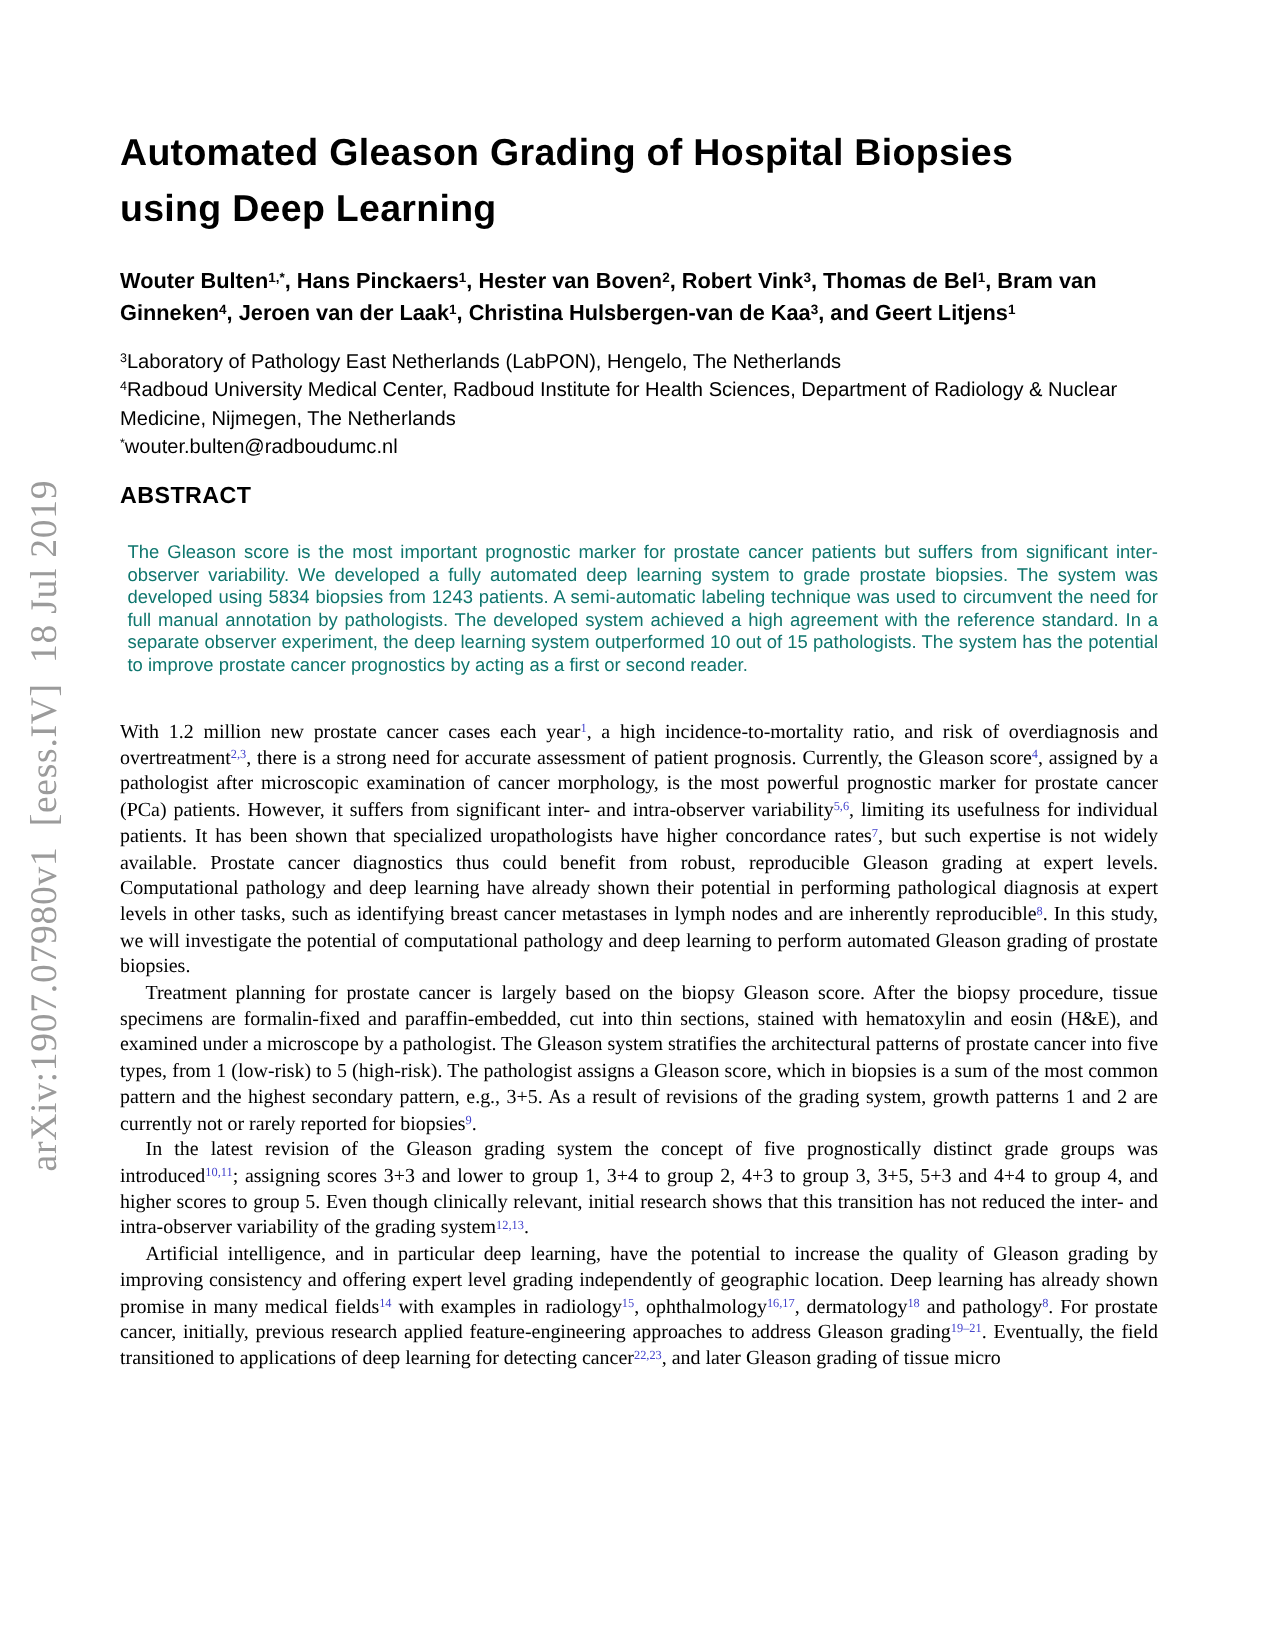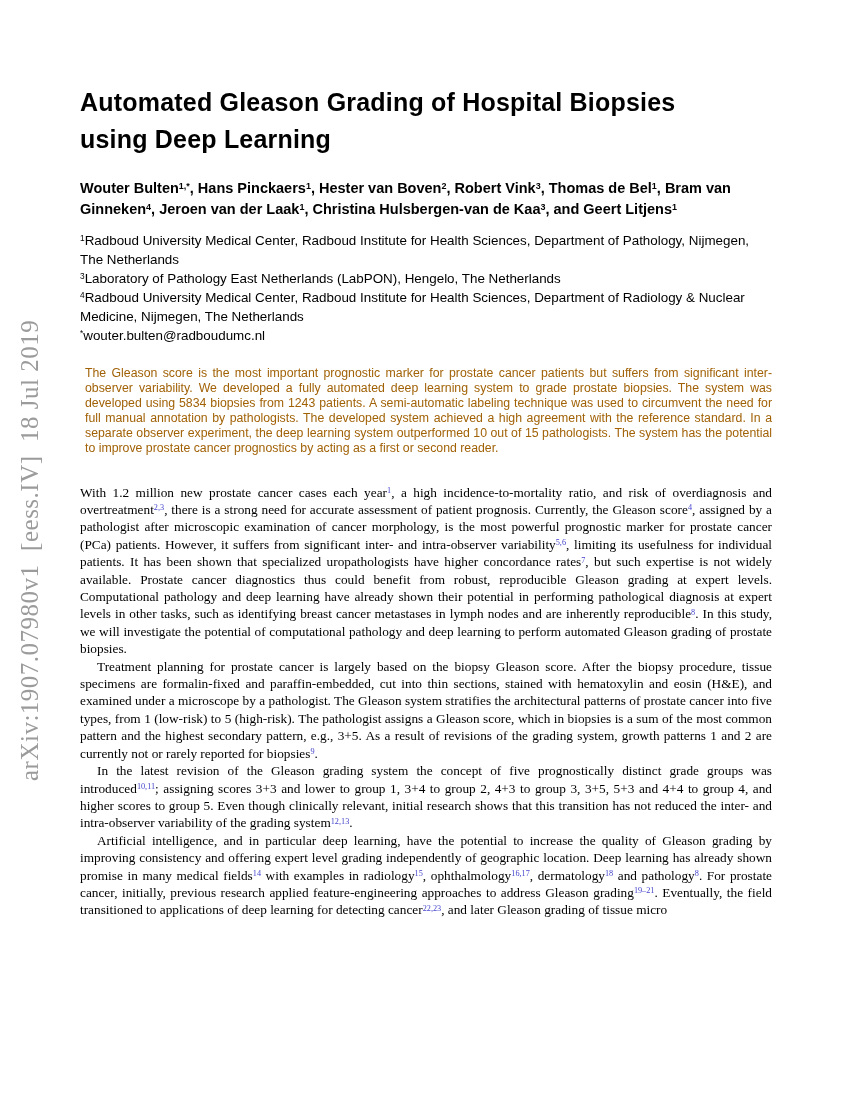--- a/index.html
+++ b/index.html
@@ -63,21 +63,21 @@
     font-size: 15.5px;
     font-weight: bold;
     letter-spacing: 0.3px;
   }
   .abstract-body {
     margin-top: 21px;
     padding-left: 5px;
     font-size: 12.3px;
     line-height: 15px;
     text-align: justify;
-    color: #a16207;
+    color: #0f766e;
   }
   .intro-heading {
     margin-top: 26px;
     font-size: 17.5px;
     font-weight: bold;
   }
   .body-par {
     font-family: "Liberation Serif", serif;
     font-size: 13.3px;
     line-height: 17.4px;
@@ -99,26 +99,26 @@
 
   <div class="arxiv-stamp">arXiv:1907.07980v1  [eess.IV]  18 Jul 2019</div>
 
   <div class="content">
 
     <h1 class="title"><span>Automated Gleason Grading of Hospital Biopsies</span><br><span>using Deep Learning</span></h1>
 
     <p class="authors">Wouter Bulten<sup>1,*</sup>, Hans Pinckaers<sup>1</sup>, Hester van Boven<sup>2</sup>, Robert Vink<sup>3</sup>, Thomas de Bel<sup>1</sup>, Bram van Ginneken<sup>4</sup>, Jeroen van der Laak<sup>1</sup>, Christina Hulsbergen-van de Kaa<sup>3</sup>, and Geert Litjens<sup>1</sup></p>
 
     <div class="affiliations">
-      <p class="affiliation"><sup>1</sup>Radboud University Medical Center, Radboud Institute for Health Sciences, Department of Pathology, Nijmegen, The Netherlands</p>
       <p class="affiliation"><sup>3</sup>Laboratory of Pathology East Netherlands (LabPON), Hengelo, The Netherlands</p>
       <p class="affiliation"><sup>4</sup>Radboud University Medical Center, Radboud Institute for Health Sciences, Department of Radiology &amp; Nuclear Medicine, Nijmegen, The Netherlands</p>
       <p class="affiliation"><sup>*</sup>wouter.bulten@radboudumc.nl</p>
     </div>
 
+    <h2 class="abstract-heading">ABSTRACT</h2>
 
     <p class="abstract-body">The Gleason score is the most important prognostic marker for prostate cancer patients but suffers from significant inter-observer variability. We developed a fully automated deep learning system to grade prostate biopsies. The system was developed using 5834 biopsies from 1243 patients. A semi-automatic labeling technique was used to circumvent the need for full manual annotation by pathologists. The developed system achieved a high agreement with the reference standard. In a separate observer experiment, the deep learning system outperformed 10 out of 15 pathologists. The system has the potential to improve prostate cancer prognostics by acting as a first or second reader.</p>
 
 
     <p class="body-par first">With 1.2 million new prostate cancer cases each year<sup class="cite">1</sup>, a high incidence-to-mortality ratio, and risk of overdiagnosis and overtreatment<sup class="cite">2,3</sup>, there is a strong need for accurate assessment of patient prognosis. Currently, the Gleason score<sup class="cite">4</sup>, assigned by a pathologist after microscopic examination of cancer morphology, is the most powerful prognostic marker for prostate cancer (PCa) patients. However, it suffers from significant inter- and intra-observer variability<sup class="cite">5,6</sup>, limiting its usefulness for individual patients. It has been shown that specialized uropathologists have higher concordance rates<sup class="cite">7</sup>, but such expertise is not widely available. Prostate cancer diagnostics thus could benefit from robust, reproducible Gleason grading at expert levels. Computational pathology and deep learning have already shown their potential in performing pathological diagnosis at expert levels in other tasks, such as identifying breast cancer metastases in lymph nodes and are inherently reproducible<sup class="cite">8</sup>. In this study, we will investigate the potential of computational pathology and deep learning to perform automated Gleason grading of prostate biopsies.</p>
     <p class="body-par">Treatment planning for prostate cancer is largely based on the biopsy Gleason score. After the biopsy procedure, tissue specimens are formalin-fixed and paraffin-embedded, cut into thin sections, stained with hematoxylin and eosin (H&amp;E), and examined under a microscope by a pathologist. The Gleason system stratifies the architectural patterns of prostate cancer into five types, from 1 (low-risk) to 5 (high-risk). The pathologist assigns a Gleason score, which in biopsies is a sum of the most common pattern and the highest secondary pattern, e.g., 3+5. As a result of revisions of the grading system, growth patterns 1 and 2 are currently not or rarely reported for biopsies<sup class="cite">9</sup>.</p>
     <p class="body-par">In the latest revision of the Gleason grading system the concept of five prognostically distinct grade groups was introduced<sup class="cite">10,11</sup>; assigning scores 3+3 and lower to group 1, 3+4 to group 2, 4+3 to group 3, 3+5, 5+3 and 4+4 to group 4, and higher scores to group 5. Even though clinically relevant, initial research shows that this transition has not reduced the inter- and intra-observer variability of the grading system<sup class="cite">12,13</sup>.</p>
     <p class="body-par">Artificial intelligence, and in particular deep learning, have the potential to increase the quality of Gleason grading by improving consistency and offering expert level grading independently of geographic location. Deep learning has already shown promise in many medical fields<sup class="cite">14</sup> with examples in radiology<sup class="cite">15</sup>, ophthalmology<sup class="cite">16,17</sup>, dermatology<sup class="cite">18</sup> and pathology<sup class="cite">8</sup>. For prostate cancer, initially, previous research applied feature-engineering approaches to address Gleason grading<sup class="cite">19–21</sup>. Eventually, the field transitioned to applications of deep learning for detecting cancer<sup class="cite">22,23</sup>, and later Gleason grading of tissue micro</p>
 
   </div>

